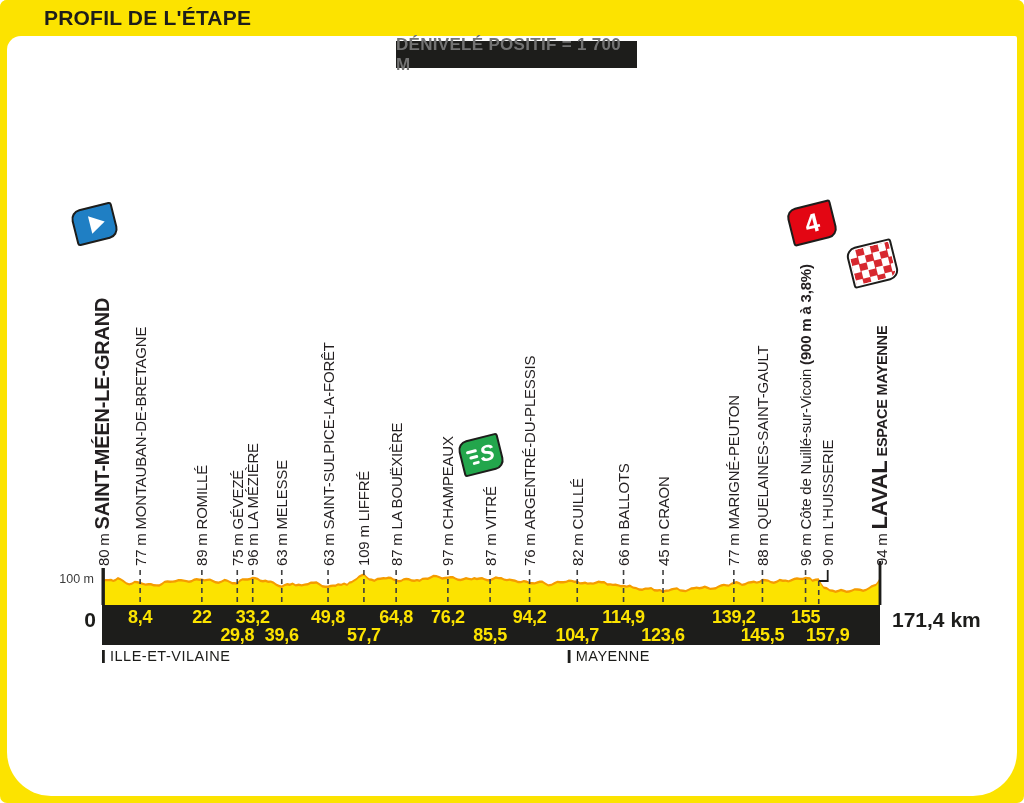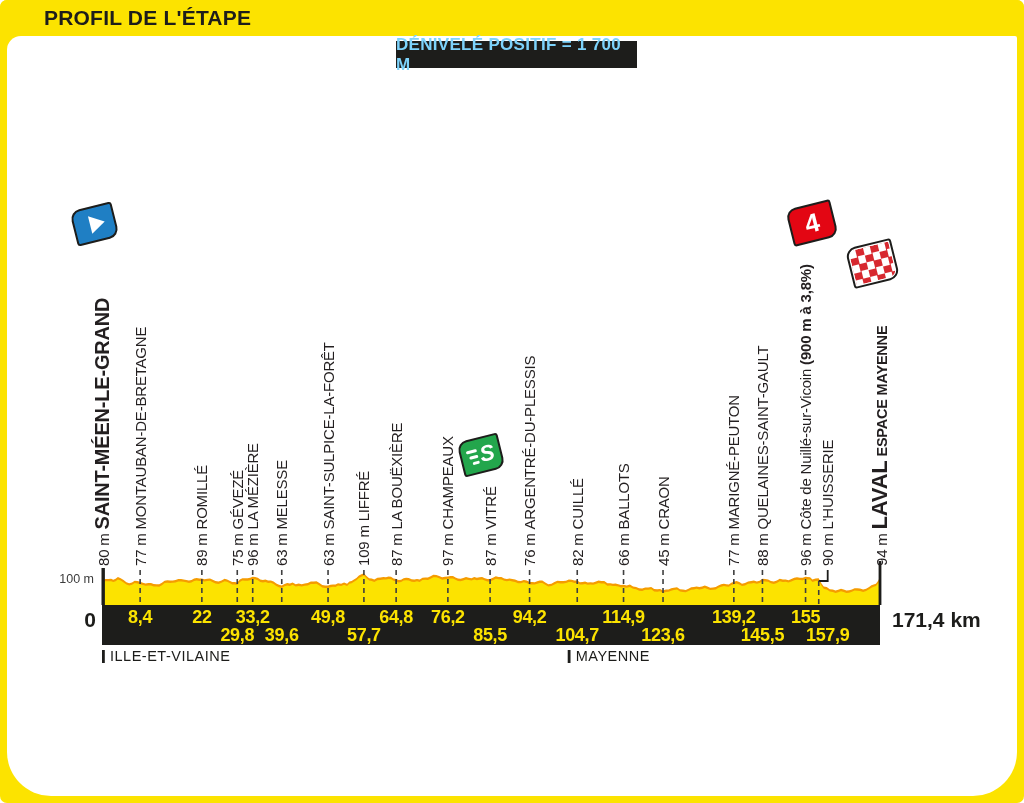--- a/index.html
+++ b/index.html
@@ -2,21 +2,21 @@
 <html><head>
 <meta charset="utf-8">
 <style>
   html,body{margin:0;padding:0;background:#fff;}
   .page{position:relative;width:1024px;height:803px;background:#FCE300;border-radius:7px;overflow:hidden;
         font-family:"Liberation Sans",sans-serif;}
   .top-band{position:absolute;left:0;top:0;width:100%;height:36px;background:#FCE300;}
   .title{position:absolute;left:44px;top:6px;font-size:21px;font-weight:900;color:#1d1d1b;letter-spacing:0.2px;}
   .content{position:absolute;left:7px;right:7px;top:36px;bottom:7px;background:#ffffff;
            border-radius:14px 2px 44px 44px;}
-  .denivele{position:absolute;left:396px;top:41px;width:241px;height:27px;background:#1d1d1b;color:#7dd3fc;
+  .denivele{position:absolute;left:396px;top:41px;width:241px;height:27px;background:#1d1d1b;color:#737373;
             display:flex;align-items:center;justify-content:center;font-size:17px;font-weight:800;letter-spacing:0.3px;}
   #chart{position:absolute;left:0;top:0;z-index:1;pointer-events:none;}
   #chart text{font-family:"Liberation Sans",sans-serif;}
   .icon-card{position:absolute;z-index:2;border:2.5px solid #1d1d1b;border-radius:10px 3px 10px 3px;
              transform:rotate(-14deg);display:flex;align-items:center;justify-content:center;box-sizing:border-box;}
   .icon-start{left:73px;top:206px;width:43px;height:36px;background:#1F7FC4;}
   .tri{width:0;height:0;border-top:9px solid transparent;border-bottom:9px solid transparent;
        border-left:15px solid #fff;margin-left:5px;}
   .icon-sprint{left:460px;top:437px;width:42px;height:36px;background:#23A64C;}
   .sprint-inner{display:flex;align-items:center;gap:2px;}

